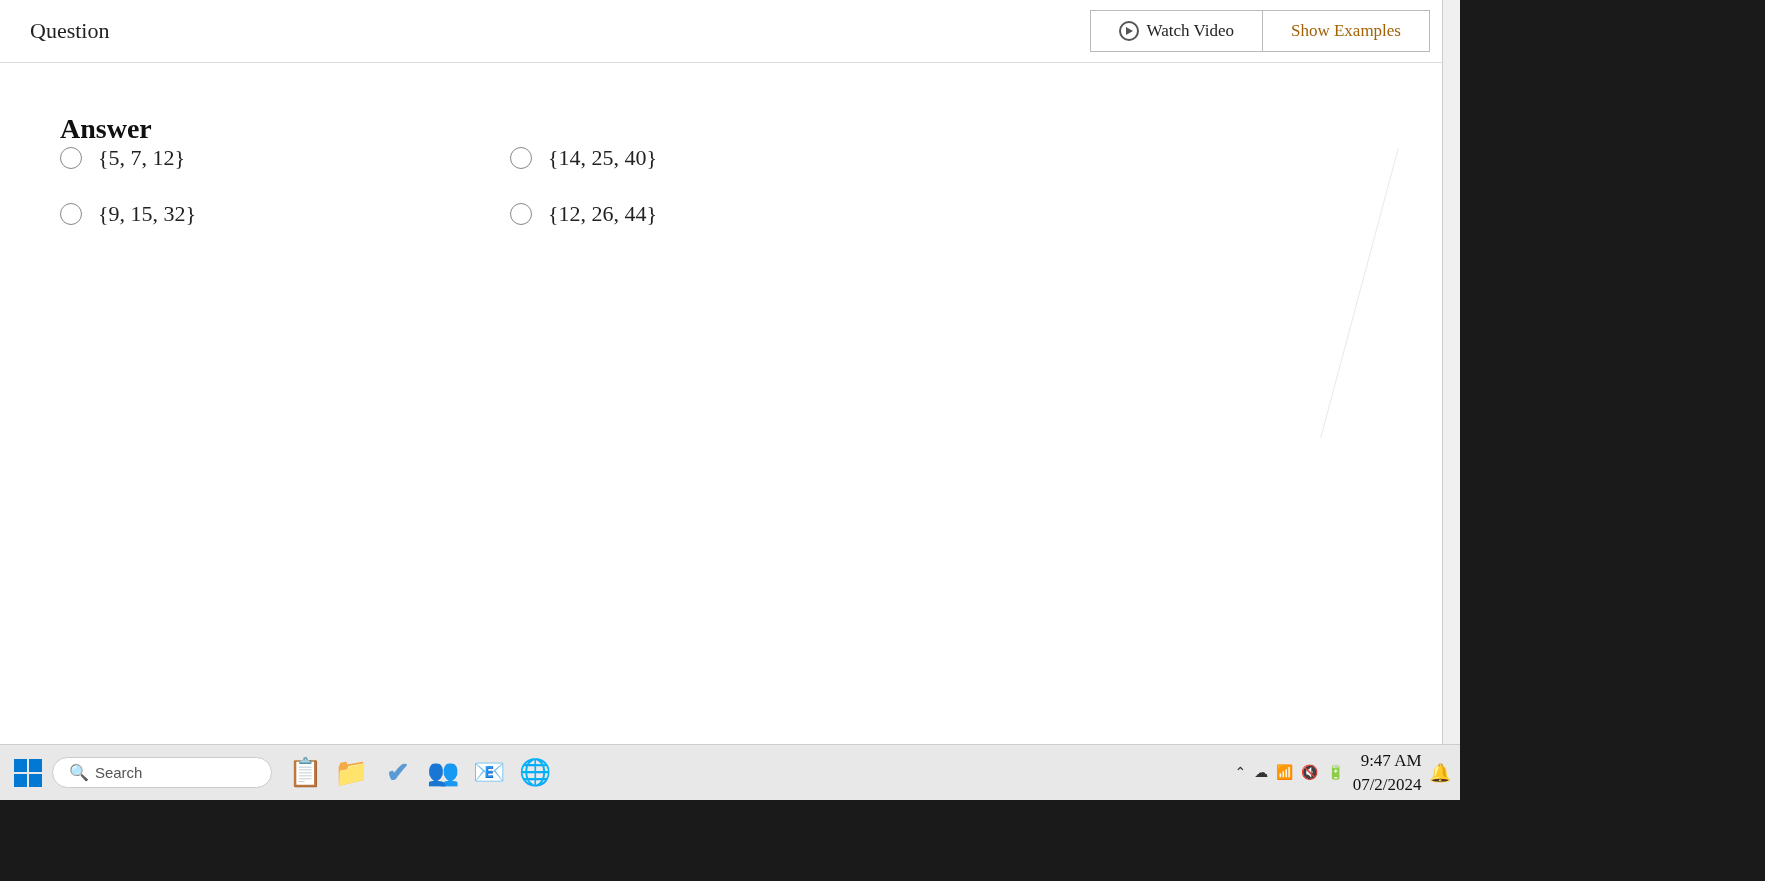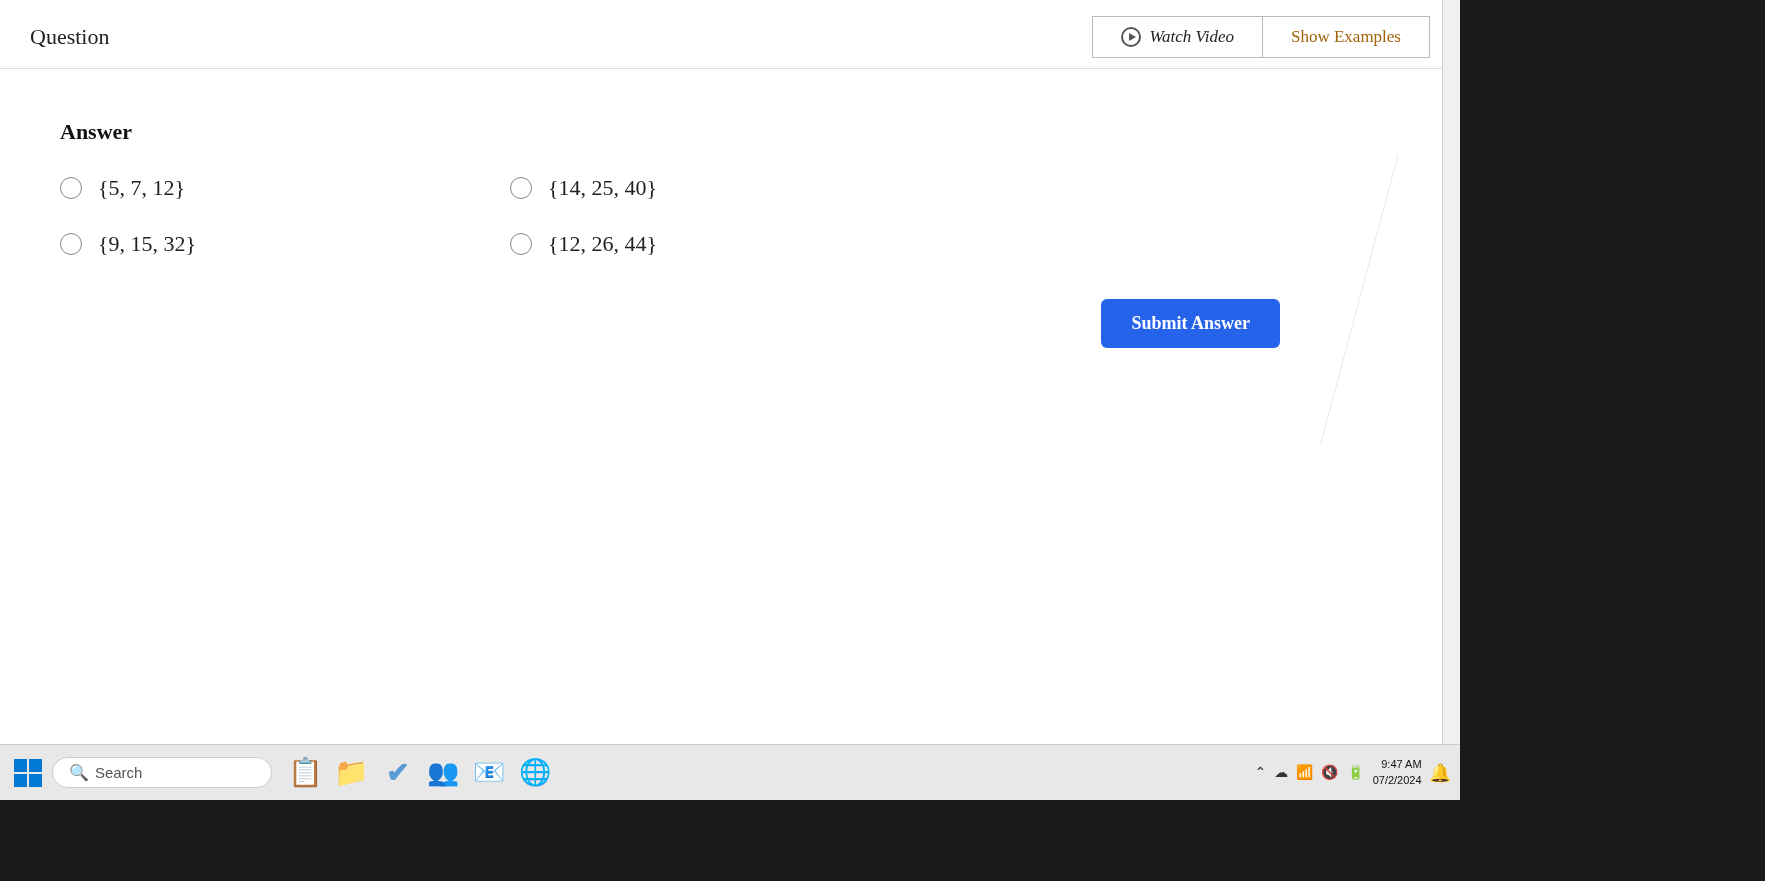--- a/index.html
+++ b/index.html
@@ -23,21 +23,21 @@
       background: #ffffff;
       display: flex;
       flex-direction: column;
     }
 
     
     .header-bar {
       display: flex;
       align-items: center;
       justify-content: space-between;
-      padding: 16px 30px 10px 30px;
+      padding: 10px 30px 10px 30px;
       border-bottom: 1px solid #ddd;
       min-height: 58px;
     }
 
     .header-left {
       font-size: 22px;
       color: #222;
       font-family: 'Georgia', serif;
       font-weight: normal;
     }
@@ -52,21 +52,20 @@
       display: flex;
       align-items: center;
       gap: 8px;
       padding: 10px 28px;
       border: 1px solid #bbb;
       background: #fff;
       font-size: 17px;
       color: #222;
       cursor: pointer;
       font-family: 'Georgia', serif;
-      font-style: italic;
     }
 
     .watch-video-btn .play-icon {
       width: 20px;
       height: 20px;
       border: 2px solid #555;
       border-radius: 50%;
       display: flex;
       align-items: center;
       justify-content: center;
@@ -101,25 +100,24 @@
 
     .question-text {
       font-size: 26px;
       color: #111;
       font-family: 'Georgia', serif;
       line-height: 1.5;
       margin-bottom: 50px;
     }
 
     .answer-label {
-      font-size: 22px;
+      font-size: 28px;
       font-weight: bold;
       color: #111;
       font-family: 'Georgia', serif;
-      margin-bottom: 30px;
     }
 
     .answer-options {
       display: grid;
       grid-template-columns: 1fr 1fr;
       gap: 30px 0;
       max-width: 900px;
     }
 
     .option {
@@ -267,23 +265,23 @@
     }
 
     .tray-icon {
       font-size: 14px;
       color: #333;
       cursor: pointer;
     }
 
     .tray-time {
       text-align: right;
-      font-size: 11px;
+      font-size: 17px;
       color: #111;
-      font-family: Liberation Sans, sans-serif;
+      font-family: Liberation Serif, serif;
       cursor: pointer;
       line-height: 1.4;
     }
 
     .tray-bell {
       font-size: 18px;
       color: #333;
       cursor: pointer;
     }
 
@@ -339,21 +337,20 @@
         <span class="radio-circle"></span>
         <span>{9, 15, 32}</span>
       </label>
 
       <label class="option">
         <span class="radio-circle"></span>
         <span>{12, 26, 44}</span>
       </label>
     </div>
 
-    <button class="submit-btn">Submit Answer</button>
   </div>
 
   <div class="scrollbar-track">
     <div class="scrollbar-thumb"></div>
   </div>
 
   <div class="taskbar">
 
     <div class="taskbar-start">
       <div class="win-icon">

